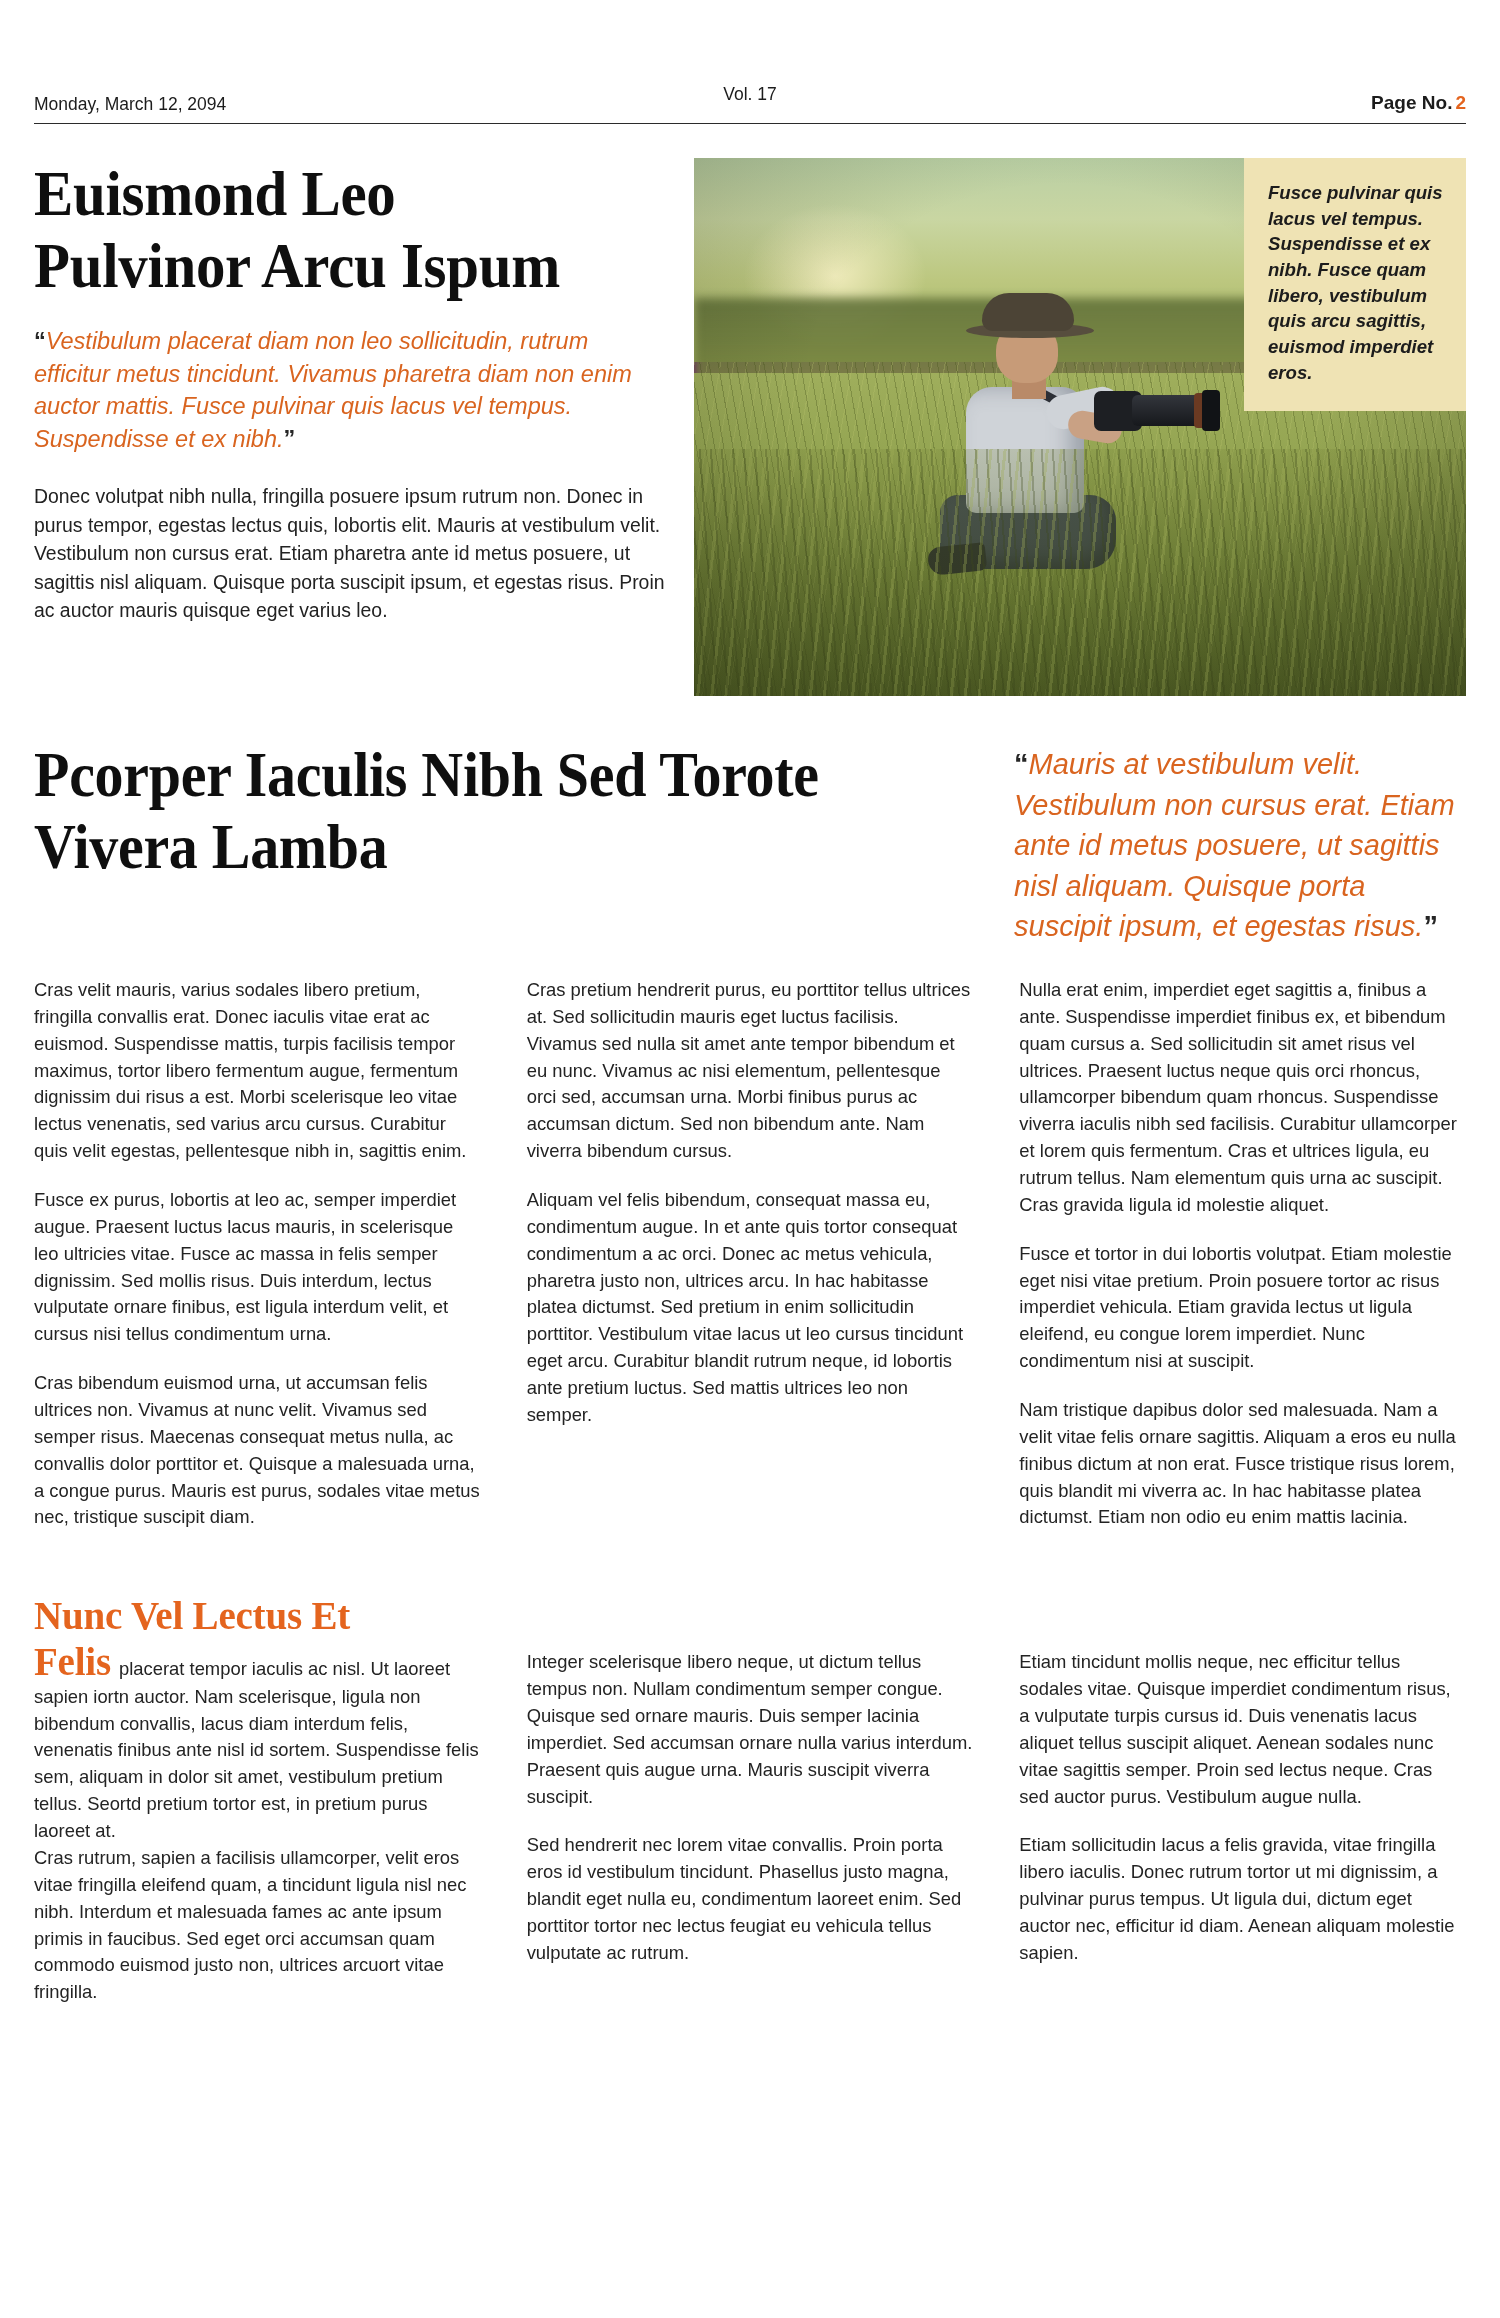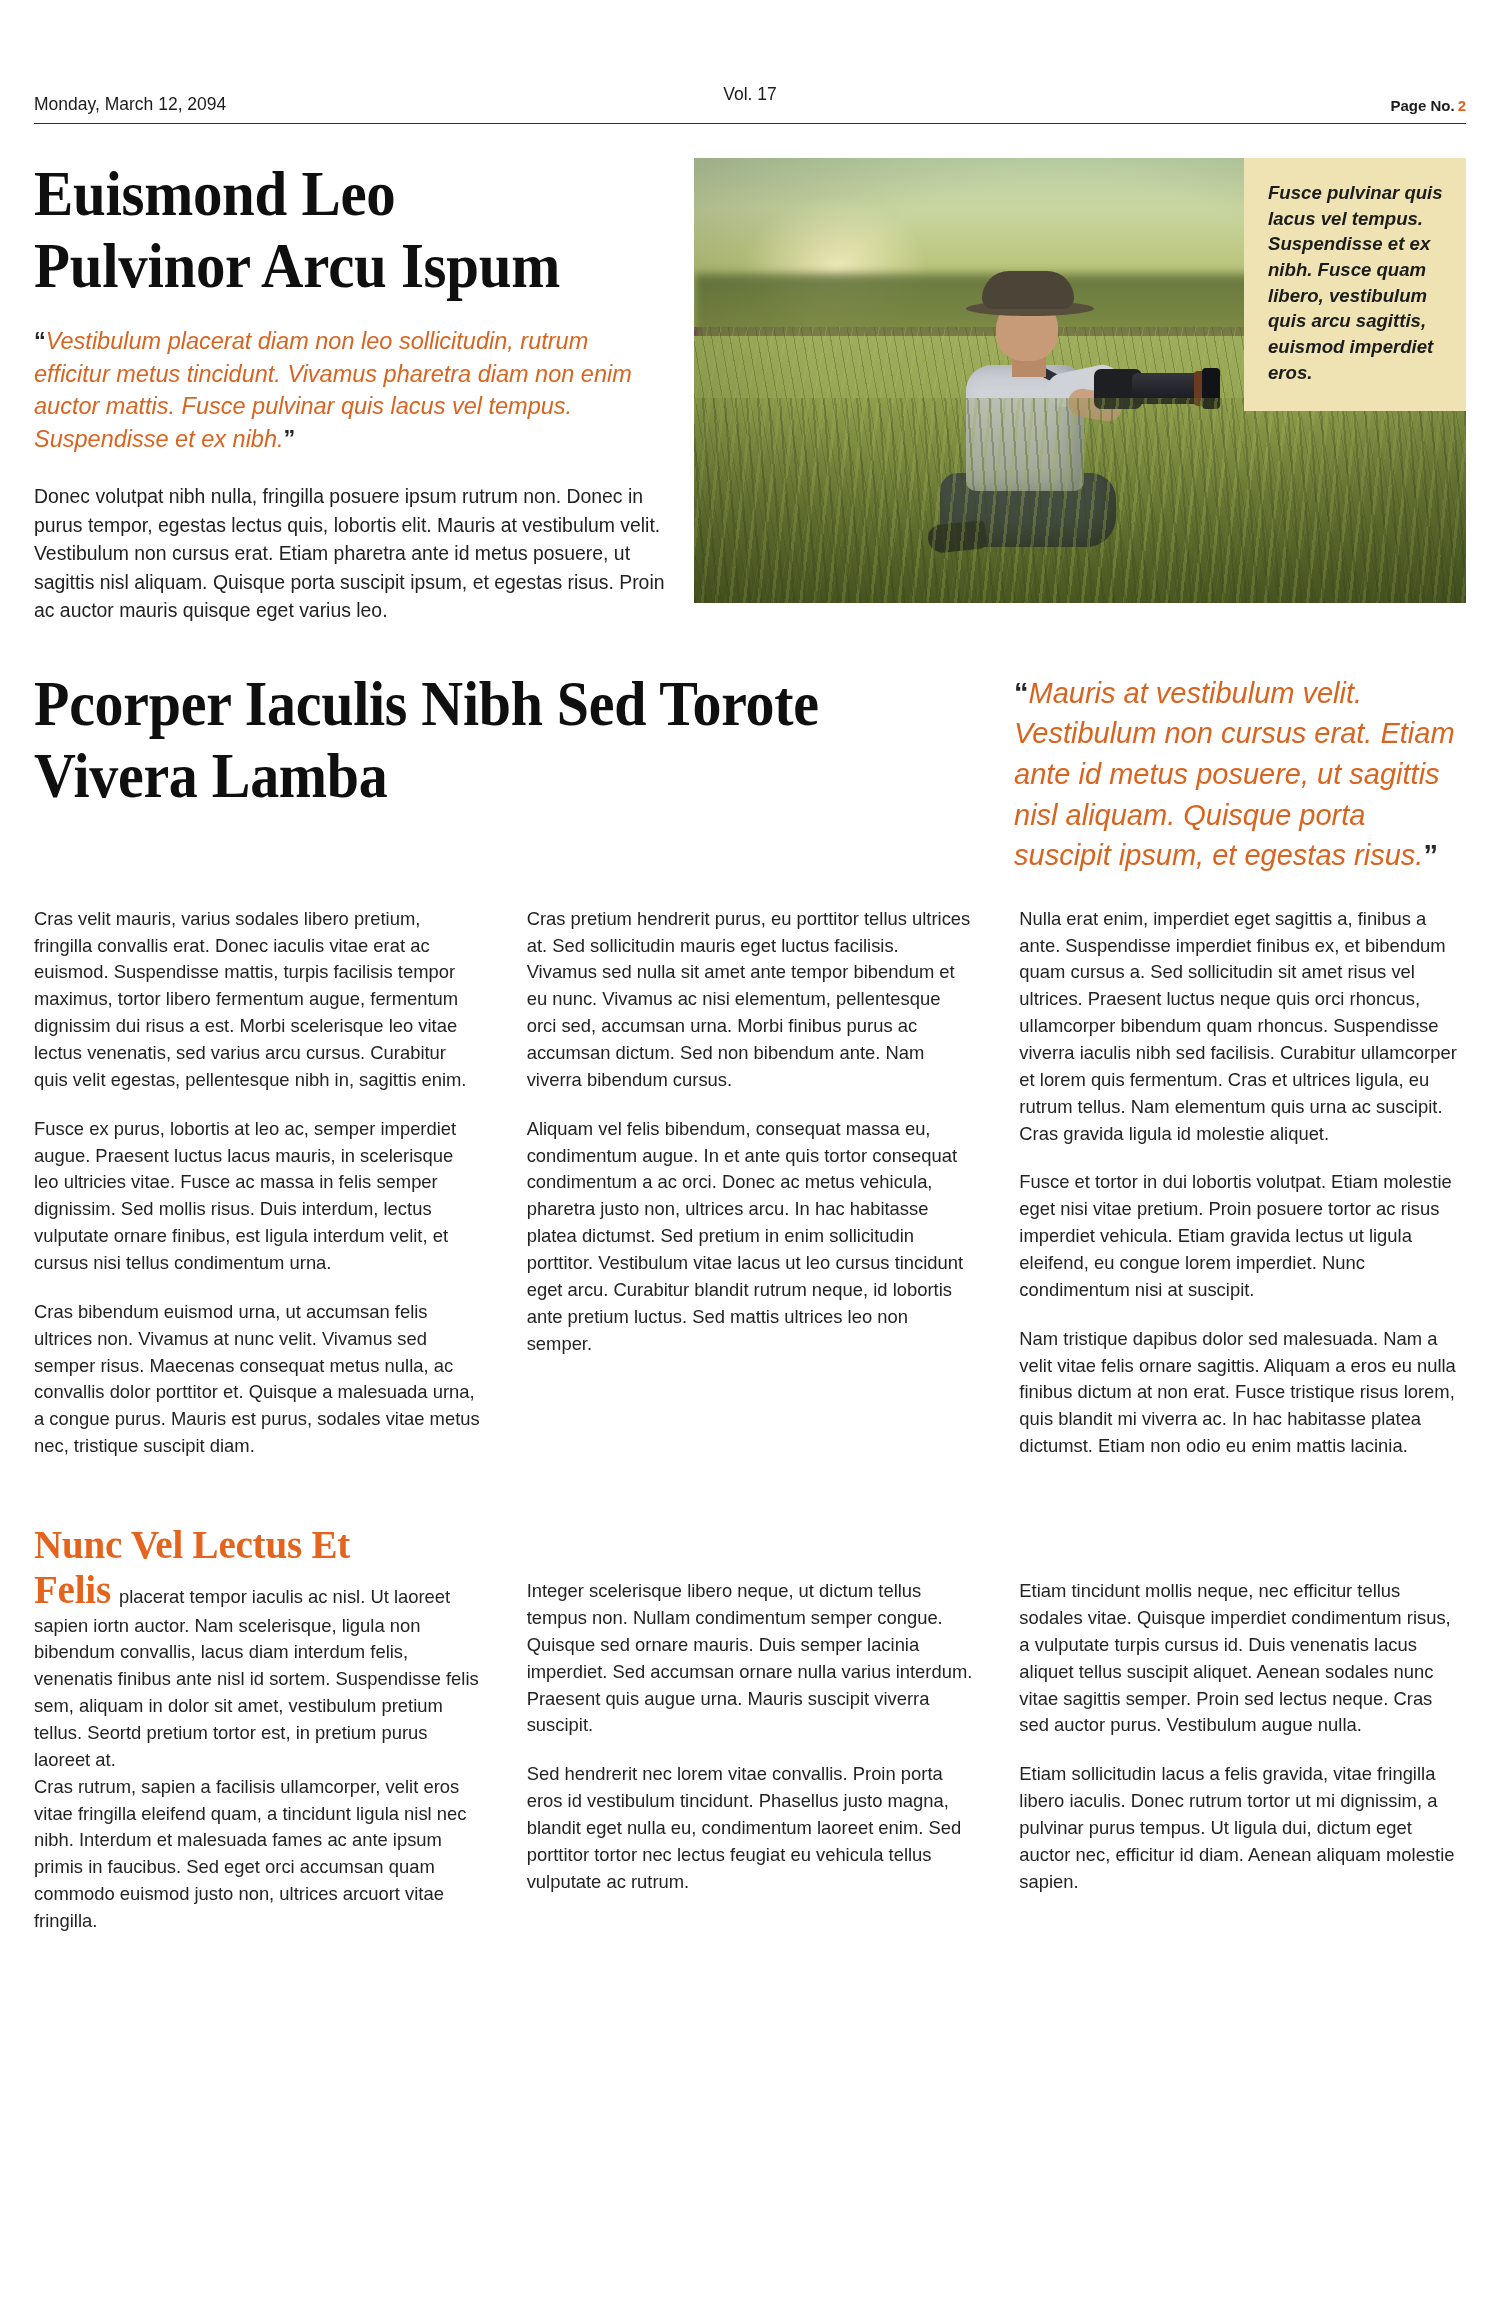--- a/index.html
+++ b/index.html
@@ -46,21 +46,21 @@
   .masthead .mh-left { flex: 0 0 auto; }
   .masthead .mh-center {
     position: absolute;
     left: 50%;
     bottom: 19px;
     transform: translateX(-50%);
   }
   .masthead .mh-right {
     flex: 0 0 auto;
     font-weight: bold;
-    font-size: 15px;
+    font-size: 19px;
     margin-top: 34px;
   }
   .masthead .mh-right .pageno {
     color: #e4641e;
     font-weight: bold;
     margin-left: 3px;
   }
 
   
   .lead {
@@ -104,21 +104,21 @@
     line-height: 1.47;
     color: #222;
   }
   .body-copy p { margin: 0 0 17px 0; }
   .body-copy p:last-child { margin-bottom: 0; }
 
   
   .lead-photo {
     position: relative;
     flex: 1 1 auto;
-    height: 445px;
+    height: 538px;
     overflow: hidden;
     background: #701a75;
   }
   .photo-scene { position: absolute; inset: 0; overflow: hidden; }
   .sky {
     position: absolute; left: 0; right: 0; top: 0; height: 38%;
     background: linear-gradient(180deg,#b9cfa4 0%, #c9d6a2 30%, #bcc77f 60%, #a4b463 100%);
   }
   .treeline {
     position: absolute; left: 0; right: 0; top: 26%; height: 22%;

